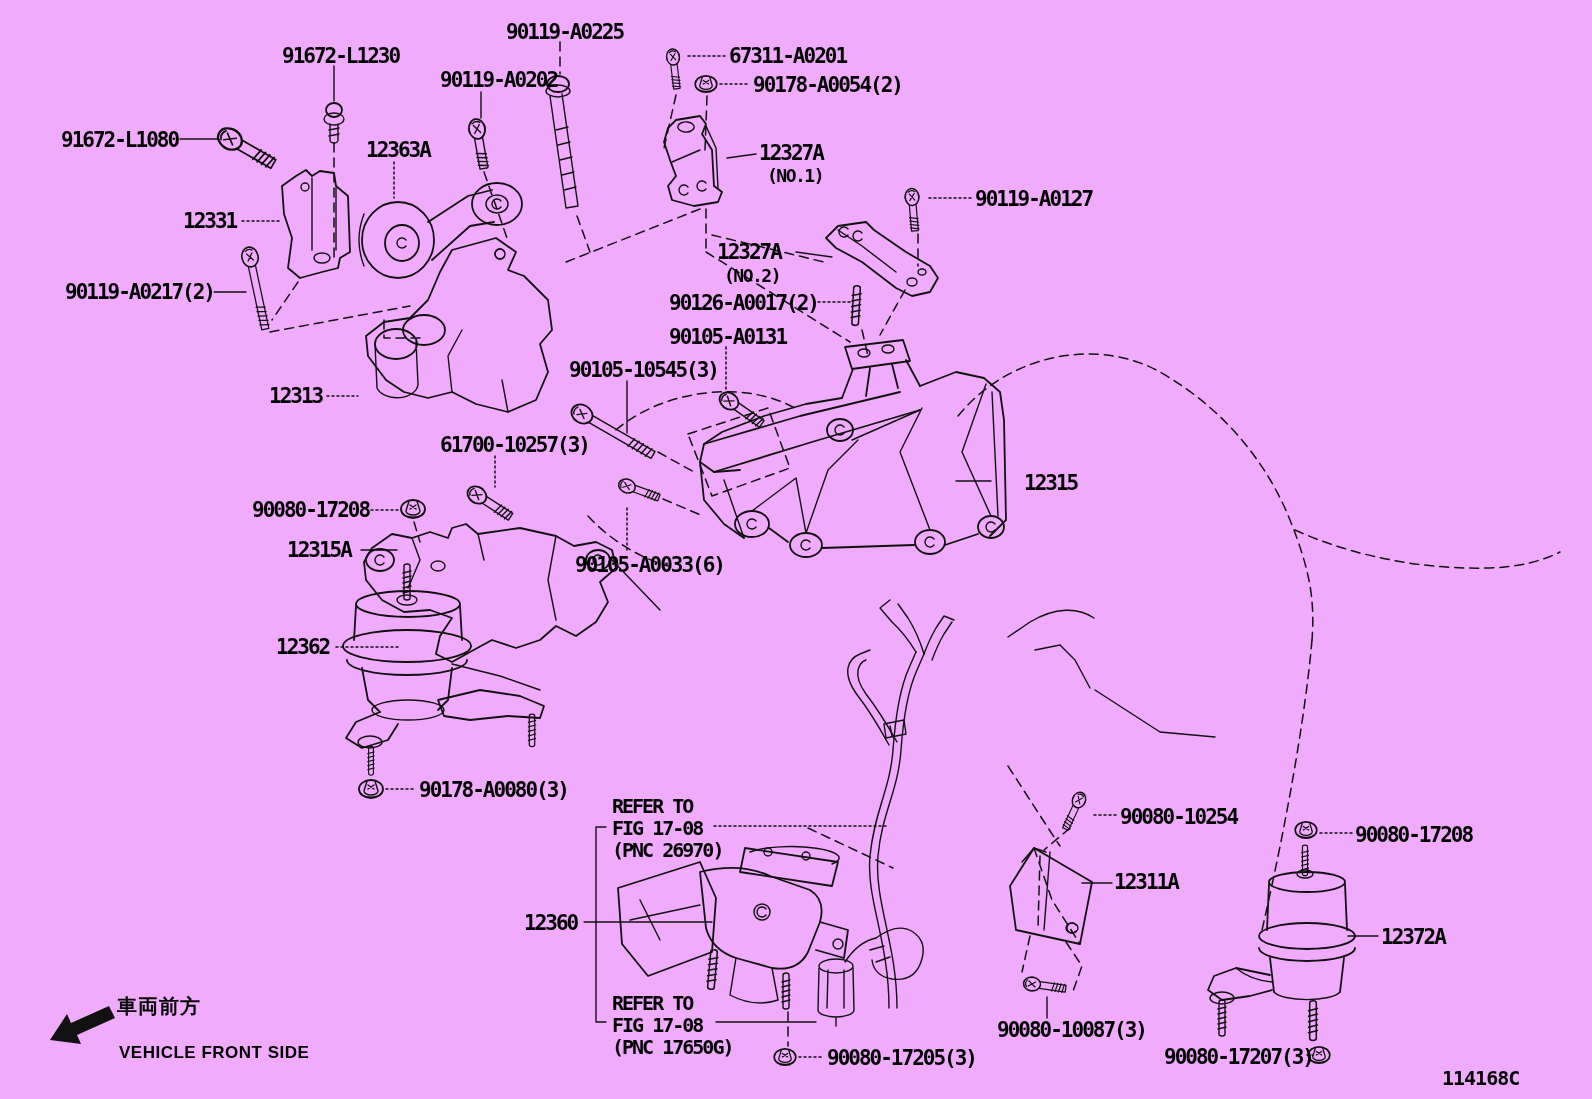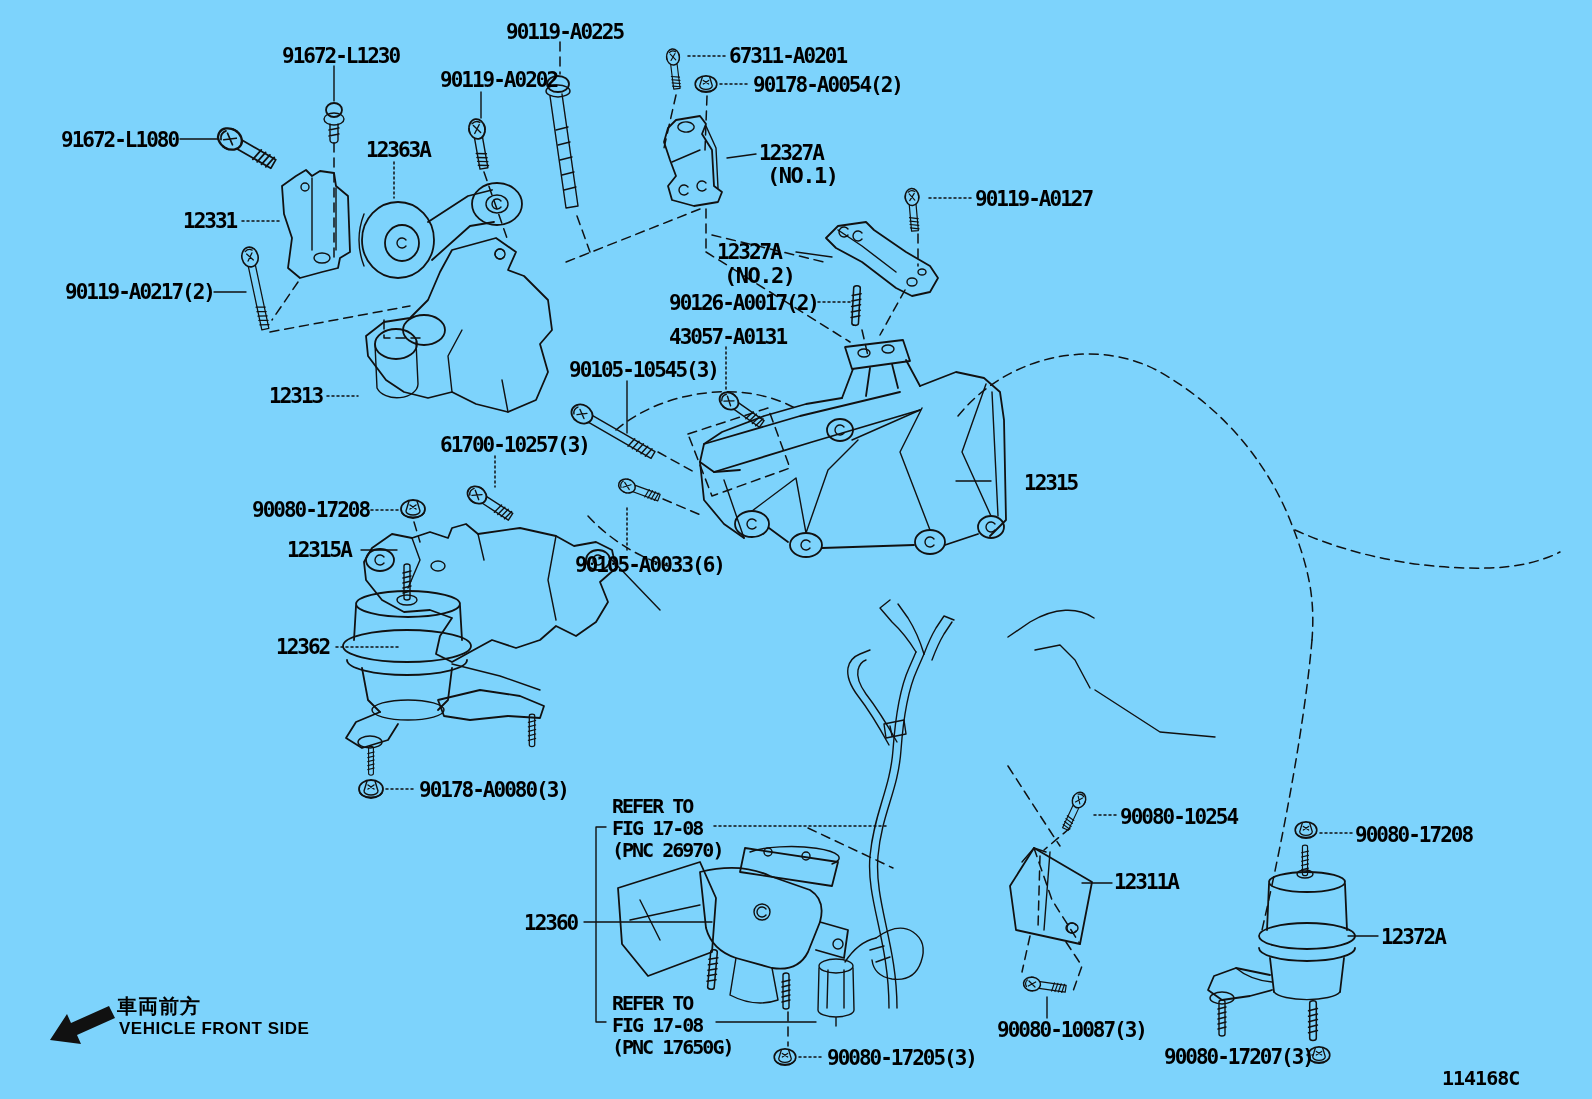--- a/index.html
+++ b/index.html
@@ -1,25 +1,25 @@
 <!DOCTYPE html>
 <html><head>
 <meta charset="utf-8">
 <style>
   html,body{margin:0;padding:0;background:#fff;}
-  #stage{position:relative;width:1592px;height:1099px;background:#7dd3fc;overflow:hidden;
+  #stage{position:relative;width:1592px;height:1099px;background:#f0abfc;overflow:hidden;
          font-family:"DejaVu Sans Mono",monospace;}
   #art{position:absolute;left:0;top:0;}
   .lbl{position:absolute;font:700 21px "DejaVu Sans Mono",monospace;letter-spacing:-2px;
        line-height:21px;color:#000;white-space:nowrap;}
-  .sub{font-size:22px;letter-spacing:-1.5px;}
+  .sub{font-size:18px;letter-spacing:-1.5px;}
   .ref{position:absolute;color:#000;}
   .ref div{font:700 20px "DejaVu Sans Mono",monospace;letter-spacing:-2px;line-height:22px;white-space:nowrap;}
   .jp{position:absolute;font:700 20px "DejaVu Sans",sans-serif;letter-spacing:1px;white-space:nowrap;}
-  .en{position:absolute;font:700 17px "Liberation Sans",sans-serif;letter-spacing:.5px;white-space:nowrap;}
+  .en{position:absolute;font:700 17px "Liberation Sans",sans-serif;letter-spacing:.5px;white-space:nowrap;margin-top:24px;}
   .code{position:absolute;font:700 20px "DejaVu Sans Mono",monospace;letter-spacing:-1px;white-space:nowrap;}
   svg *{stroke:#111;fill:none;stroke-width:1.8;stroke-linecap:round;stroke-linejoin:round;}
   svg .thin{stroke-width:1.4;}
   svg .dash{stroke-dasharray:9 6;stroke-width:1.5;}
   svg .dot{stroke-dasharray:2 3;stroke-width:1.5;}
   svg .solidfill{fill:#111;stroke:none;}
 </style>
 </head>
 <body>
 
@@ -325,21 +325,21 @@
   <div class="lbl" style="left:61px;top:130px">91672-L1080</div>
   <div class="lbl" style="left:366px;top:140px">12363A</div>
   <div class="lbl" style="left:759px;top:143px">12327A</div>
   <div class="lbl sub" style="left:767px;top:165px">(NO.1)</div>
   <div class="lbl" style="left:183px;top:211px">12331</div>
   <div class="lbl" style="left:975px;top:189px">90119-A0127</div>
   <div class="lbl" style="left:717px;top:242px">12327A</div>
   <div class="lbl sub" style="left:724px;top:265px">(NO.2)</div>
   <div class="lbl" style="left:65px;top:282px">90119-A0217(2)</div>
   <div class="lbl" style="left:669px;top:293px">90126-A0017(2)</div>
-  <div class="lbl" style="left:669px;top:327px">43057-A0131</div>
+  <div class="lbl" style="left:669px;top:327px">90105-A0131</div>
   <div class="lbl" style="left:569px;top:360px">90105-10545(3)</div>
   <div class="lbl" style="left:269px;top:386px">12313</div>
   <div class="lbl" style="left:440px;top:435px">61700-10257(3)</div>
   <div class="lbl" style="left:1024px;top:473px">12315</div>
   <div class="lbl" style="left:252px;top:500px">90080-17208</div>
   <div class="lbl" style="left:287px;top:540px">12315A</div>
   <div class="lbl" style="left:575px;top:555px">90105-A0033(6)</div>
   <div class="lbl" style="left:276px;top:637px">12362</div>
   <div class="lbl" style="left:419px;top:780px">90178-A0080(3)</div>
   <div class="lbl" style="left:524px;top:913px">12360</div>

